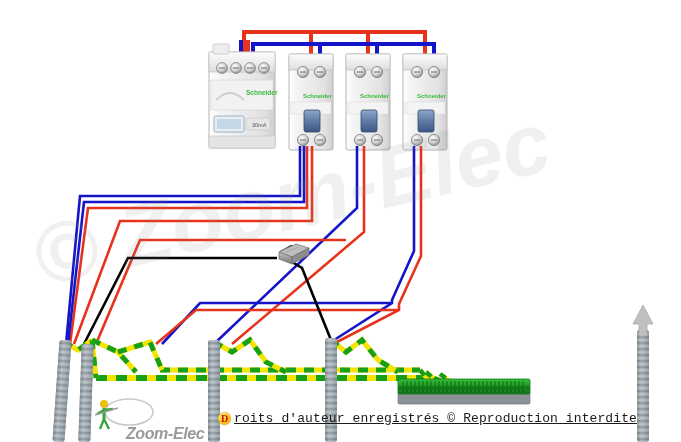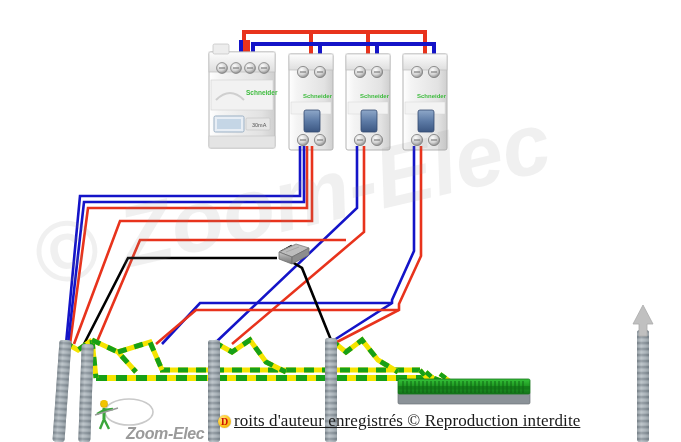--- a/index.html
+++ b/index.html
@@ -39,23 +39,23 @@
     color: #cc1100;
     font-size: 10px;
     font-weight: bold;
     line-height: 13px;
     text-align: center;
     font-family: "Liberation Serif", serif;
     box-shadow: 0 0 1px rgba(0,0,0,.45);
     flex: 0 0 auto;
   }
   .footer-text {
-    font-size: 17px;
+    font-size: 13px;
     color: #1a1a1a;
-    font-family: Liberation Serif, serif;
+    font-family: Liberation Mono, monospace;
     text-decoration: underline;
     white-space: nowrap;
     letter-spacing: .1px;
   }
   
   .logo-wrap {
     position: absolute;
     left: 92px;
     top: 419px;
     width: 122px;

